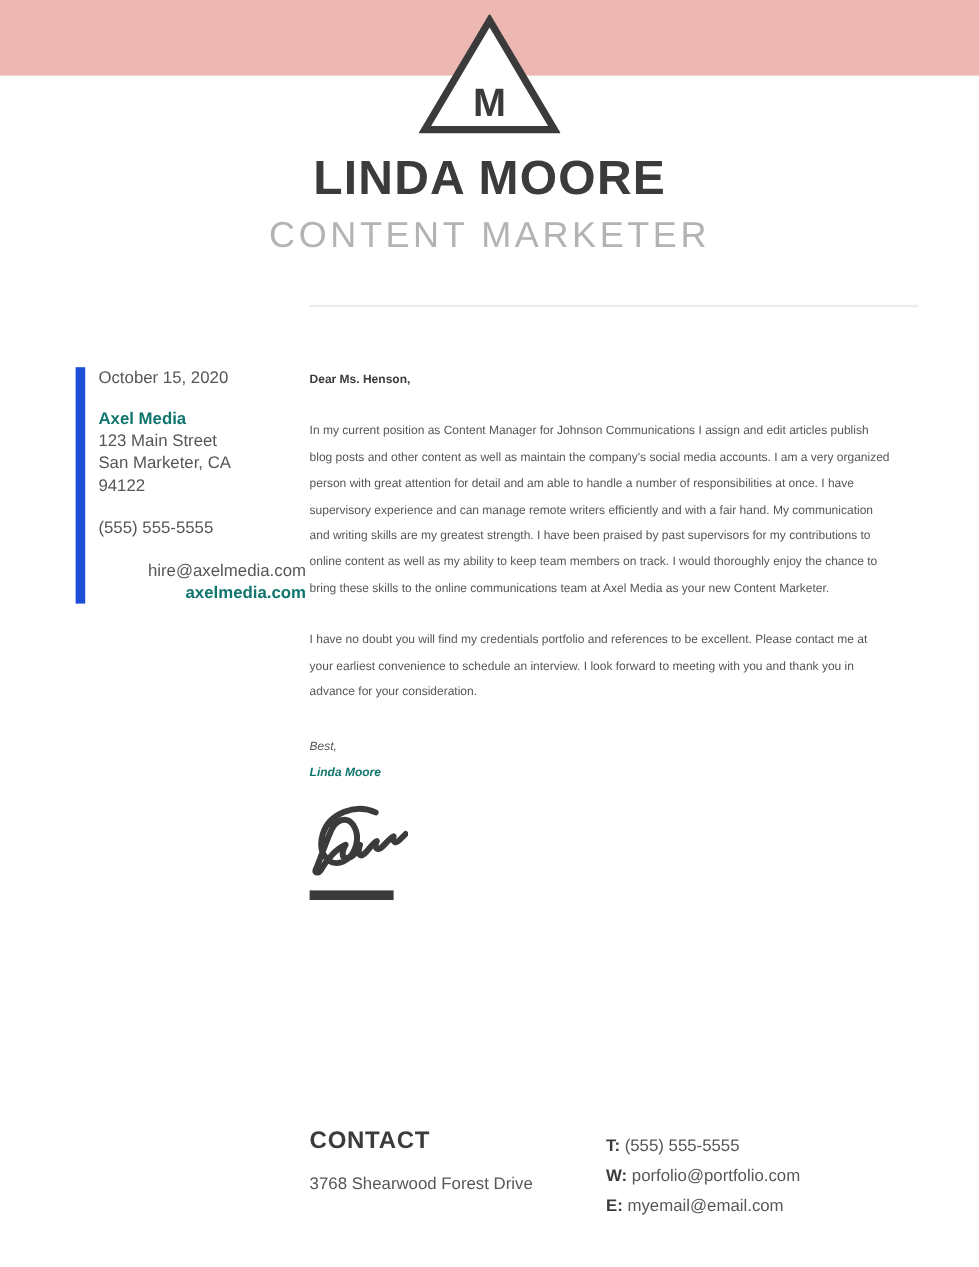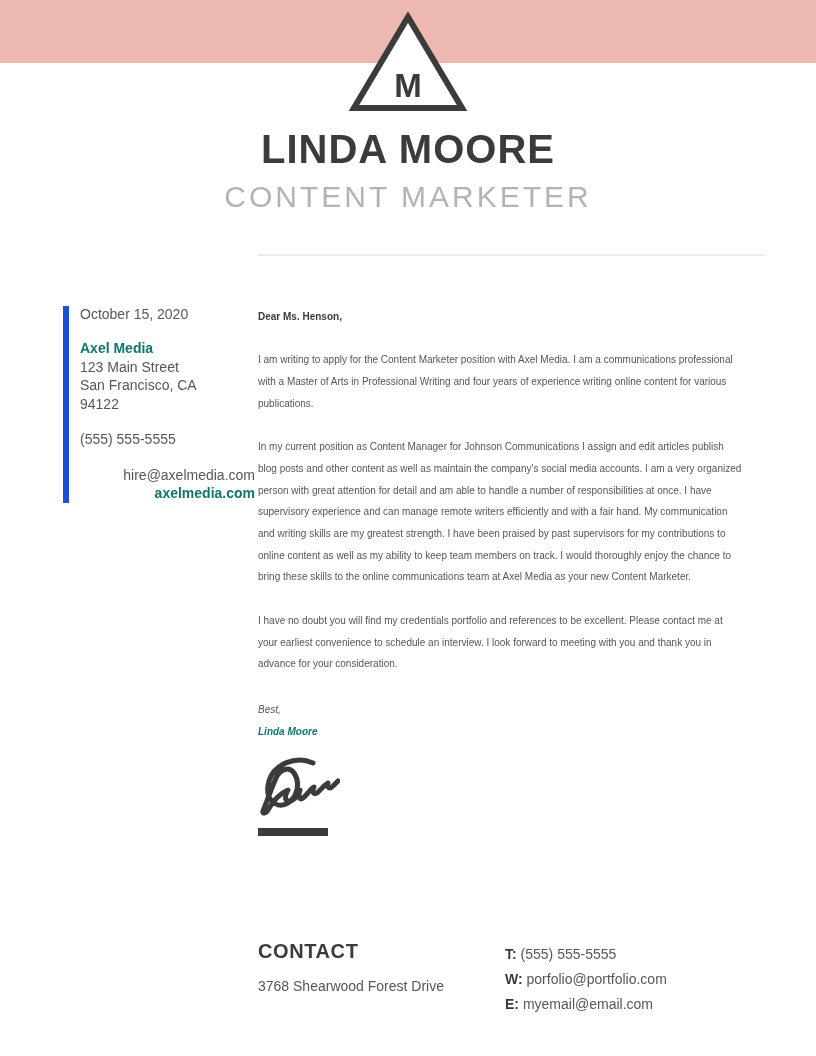--- a/index.html
+++ b/index.html
@@ -54,21 +54,21 @@
     left: 258px;
     width: 507px;
     height: 2px;
     background: #ececec;
   }
   .sidebar {
     position: absolute;
     top: 306px;
     left: 63px;
     width: 192px;
-    border-left: 6px solid #1d4ed8;
+    border-left: 8px solid #1d4ed8;
     padding-left: 11px;
     font-size: 14px;
     color: #565656;
     line-height: 18.5px;
   }
   .sidebar .block { margin-bottom: 17px; }
   .sidebar .block:last-child { margin-bottom: 0; text-align: right; }
   .sidebar .date-line { line-height: 16px; }
   .bold-dark { font-weight: bold; color: #0f766e; }
   .main {
@@ -138,33 +138,32 @@
   <div class="person-name">LINDA MOORE</div>
   <div class="person-title">CONTENT MARKETER</div>
 
   <div class="header-divider"></div>
 
   <div class="sidebar">
     <div class="block date-line">October 15, 2020</div>
     <div class="block">
       <div class="bold-dark">Axel Media</div>
       <div>123 Main Street</div>
-      <div>San Francisco, CA</div>
+      <div>San Marketer, CA</div>
       <div>94122</div>
     </div>
     <div class="block">(555) 555-5555</div>
     <div class="block">
       <div>hire@axelmedia.com</div>
       <div class="bold-dark">axelmedia.com</div>
     </div>
   </div>
 
   <div class="main">
     <div class="greeting">Dear Ms. Henson,</div>
-    <p>I am writing to apply for the Content Marketer position with Axel Media. I am a communications professional with a Master of Arts in Professional Writing and four years of experience writing online content for various publications.</p>
     <p>In my current position as Content Manager for Johnson Communications I assign and edit articles publish blog posts and other content as well as maintain the company's social media accounts. I am a very organized person with great attention for detail and am able to handle a number of responsibilities at once. I have supervisory experience and can manage remote writers efficiently and with a fair hand. My communication and writing skills are my greatest strength. I have been praised by past supervisors for my contributions to online content as well as my ability to keep team members on track. I would thoroughly enjoy the chance to bring these skills to the online communications team at Axel Media as your new Content Marketer.</p>
     <p class="last-para">I have no doubt you will find my credentials portfolio and references to be excellent. Please contact me at your earliest convenience to schedule an interview. I look forward to meeting with you and thank you in advance for your consideration.</p>
     <div class="closing-block">
       <div>Best,</div>
       <div class="bold-dark">Linda Moore</div>
     </div>
     <div class="signature-wrap">
       <svg width="82" height="60" viewBox="0 0 82 60">
         <path d="M 55 7
                  C 38 -1 16 8 11 25

